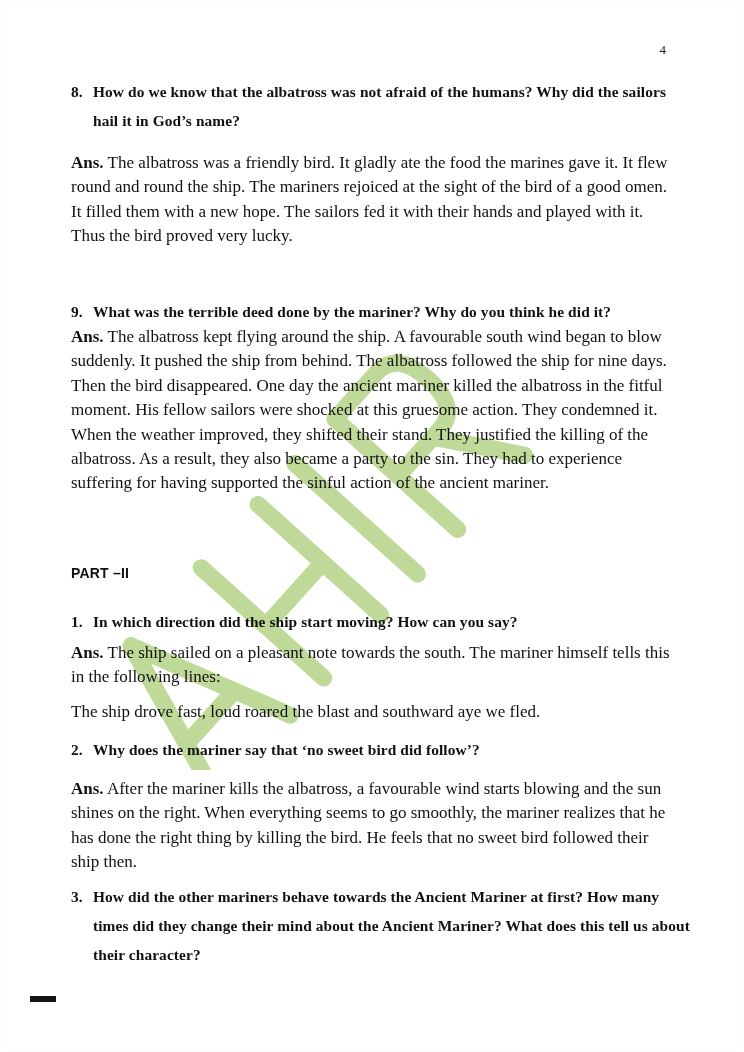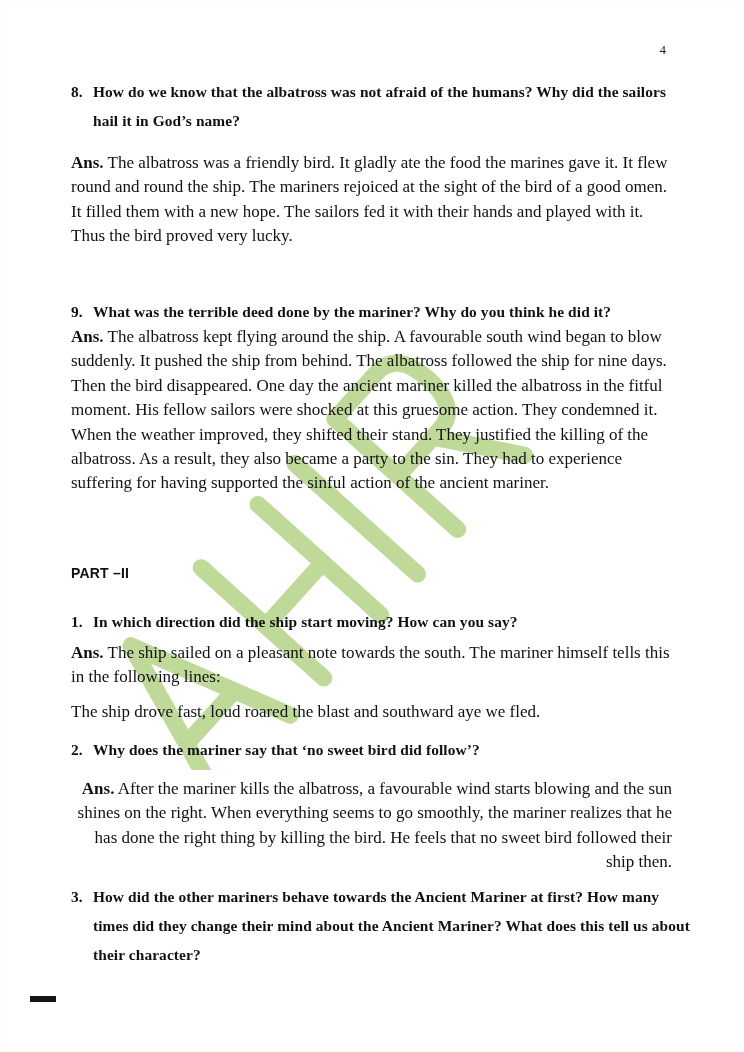--- a/index.html
+++ b/index.html
@@ -155,21 +155,21 @@
   <div class="block para" style="top: 641px;">
     <span class="lead">Ans.</span><span> The ship sailed on a pleasant note towards the south. The mariner himself tells this in the following lines:</span>
   </div>
 
   <div class="block para" style="top: 700px;">The ship drove fast, loud roared the blast and southward aye we fled.</div>
 
   <div class="block question" style="top: 735px;">
     <span class="qnum">2.</span><span>Why does the mariner say that ‘no sweet bird did follow’?</span>
   </div>
 
-  <div class="block para" style="top: 777px; text-align: right;">
+  <div class="block para" style="top: 777px;">
     <span class="lead">Ans.</span><span> After the mariner kills the albatross, a favourable wind starts blowing and the sun shines on the right. When everything seems to go smoothly, the mariner realizes that he has done the right thing by killing the bird. He feels that no sweet bird followed their ship then.</span>
   </div>
 
   <div class="block question" style="top: 882px;">
     <span class="qnum">3.</span><span>How did the other mariners behave towards the Ancient Mariner at first? How many times did they change their mind about the Ancient Mariner? What does this tell us about their character?</span>
   </div>
 
   <div class="bottom-mark"></div>
 
 </div>

